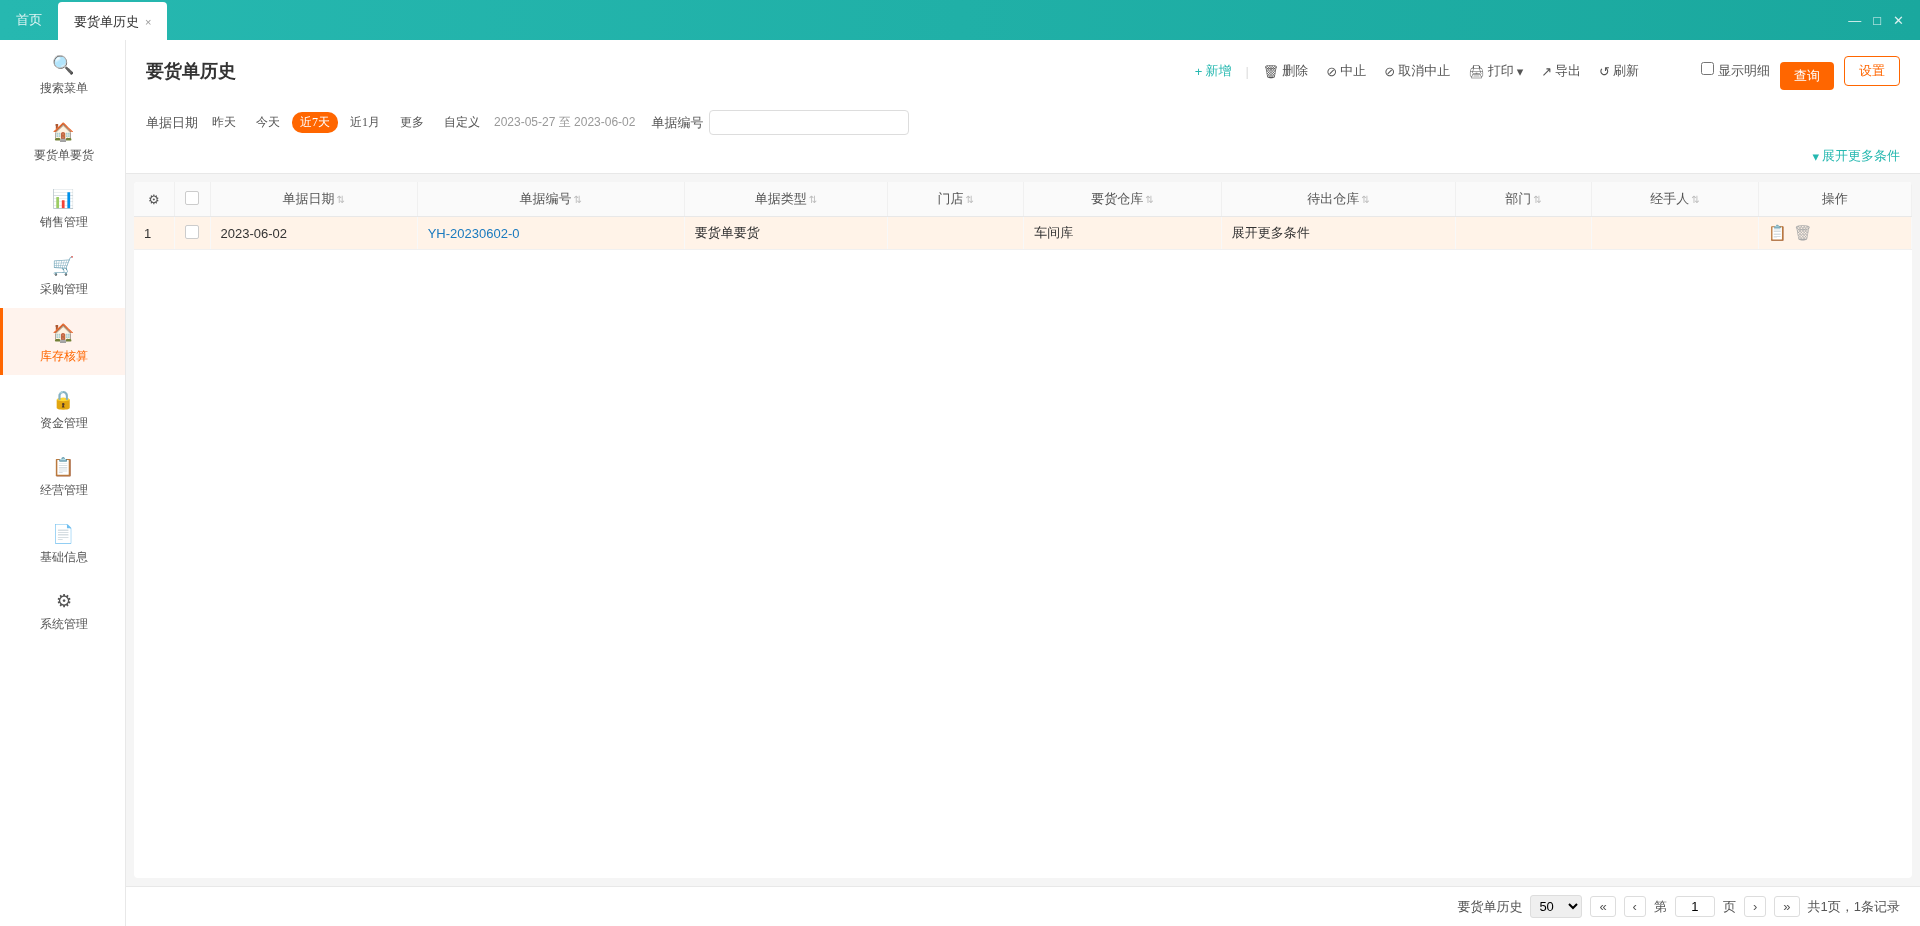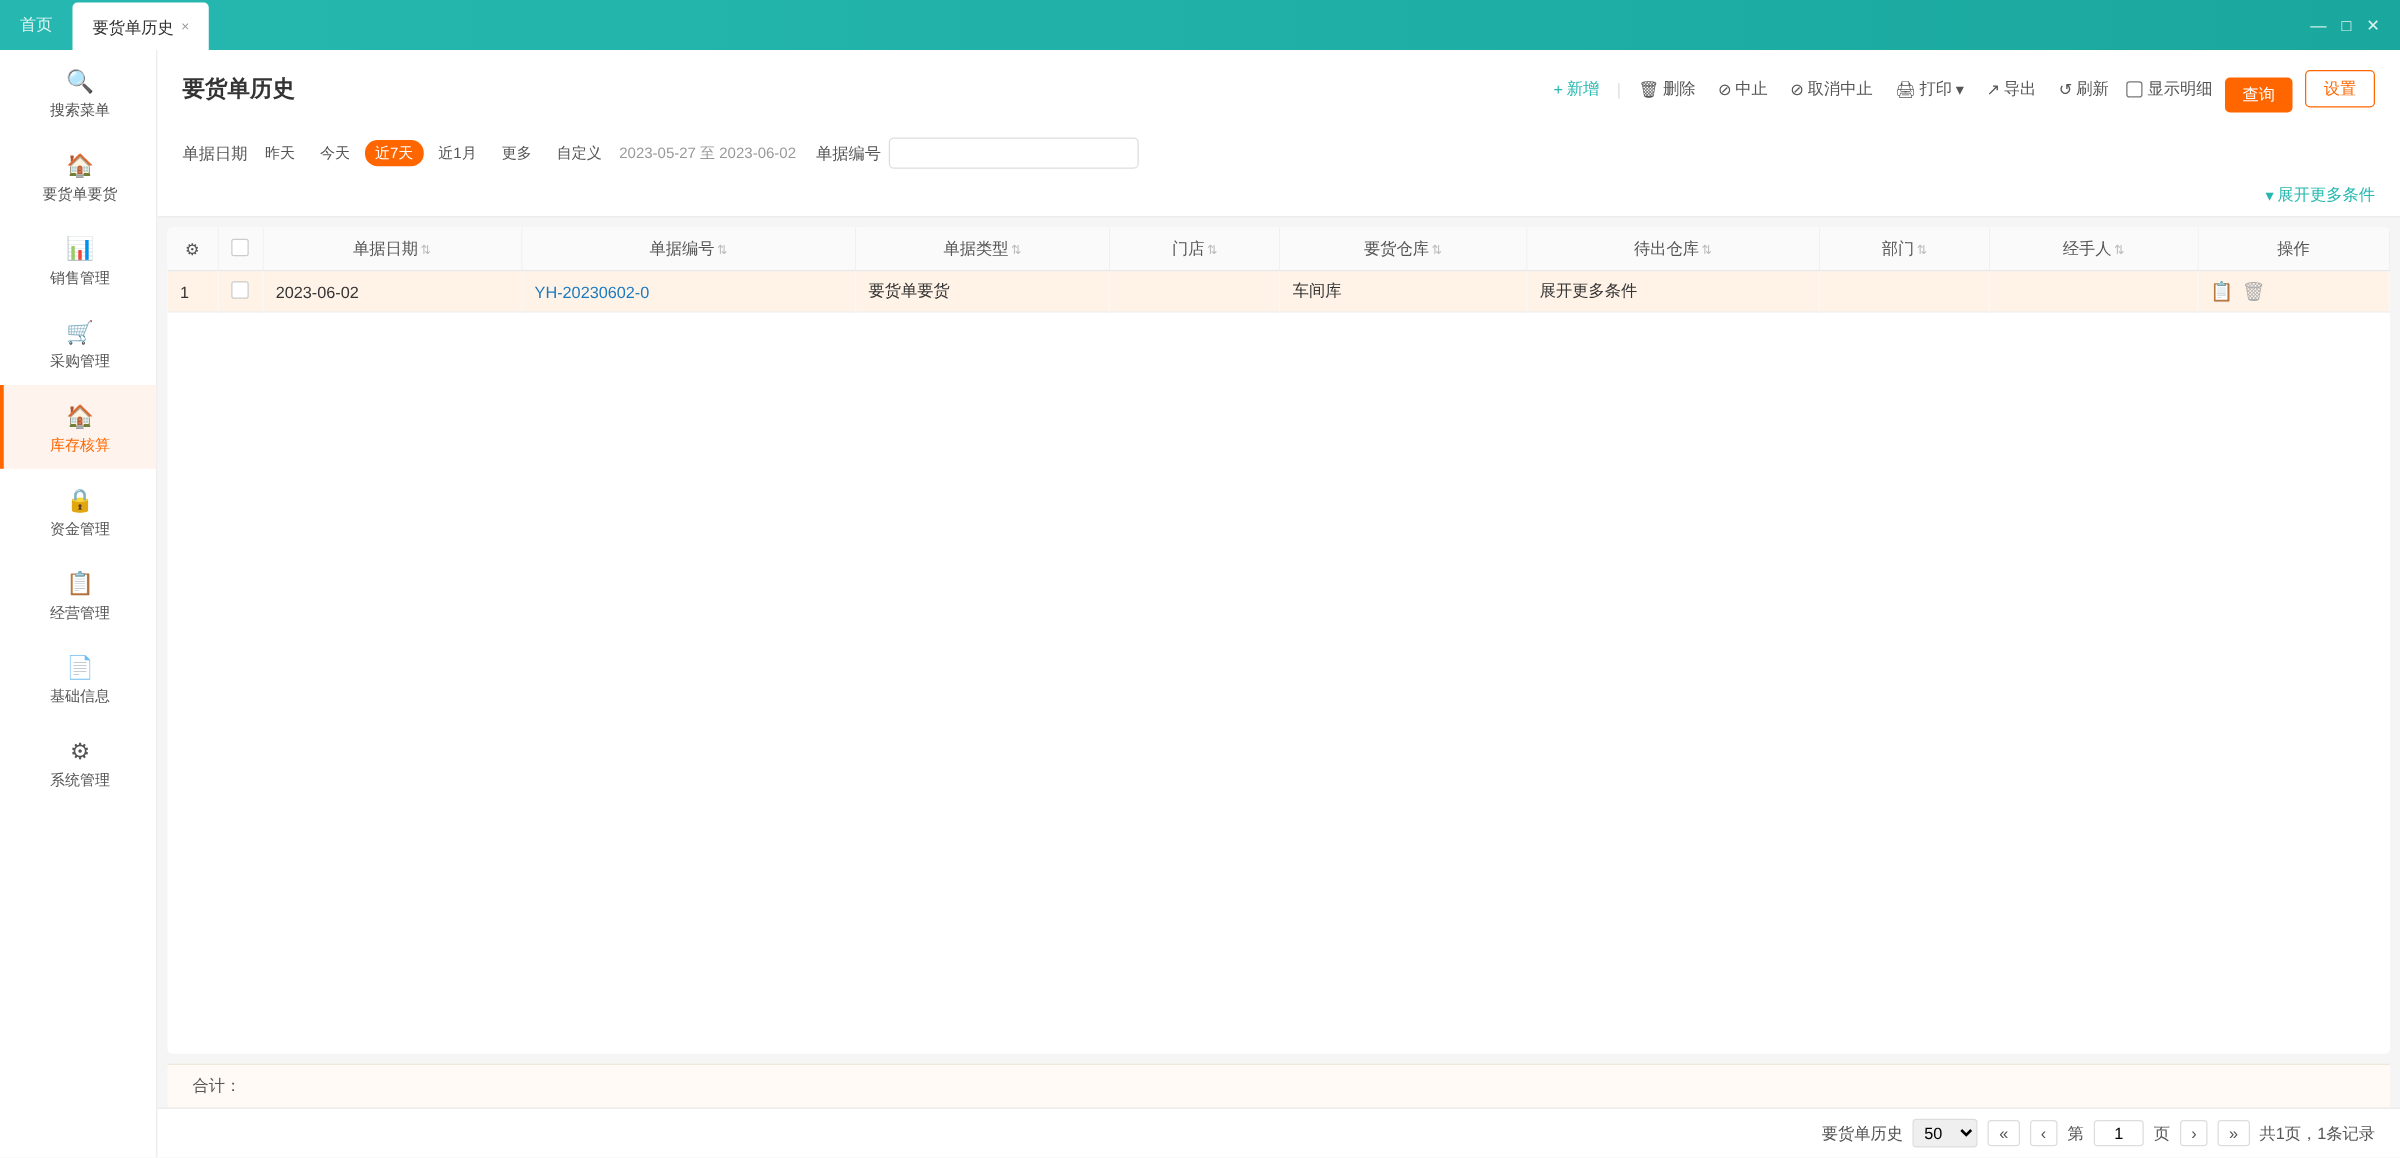--- a/index.html
+++ b/index.html
@@ -159,20 +159,21 @@
       gap: 6px;
     }
     .filter-label {
       color: #555;
       font-size: 13px;
       white-space: nowrap;
     }
     .filter-tabs {
       display: flex;
       gap: 4px;
+      font-family: Liberation Serif, serif;
     }
     .filter-tab {
       padding: 2px 8px;
       border-radius: 10px;
       cursor: pointer;
       font-size: 12px;
       color: #555;
     }
     .filter-tab.active {
       background: #f60;
@@ -408,21 +409,21 @@
             <span>▾</span>
           </button>
           <button class="toolbar-btn" style="border:none; background:none; cursor:pointer; font-size:13px; color:#555;">
             <span>↗</span>
             <span>导出</span>
           </button>
           <button class="toolbar-btn" style="border:none; background:none; cursor:pointer; font-size:13px; color:#555;">
             <span>↺</span>
             <span>刷新</span>
           </button>
-          <label style="display:flex; align-items:center; gap:4px; cursor:pointer; font-size:13px; color:#555;">
+          <label style="display:flex; align-items:flex-start; gap:4px; cursor:pointer; font-size:13px; color:#555;margin-left:48px;">
             <input type="checkbox" style="cursor: pointer;">
             <span>显示明细</span>
           </label>
           <button class="toolbar-btn primary" style="border:none; cursor:pointer;margin-top:10px;">
             <span>查询</span>
           </button>
           <button class="toolbar-btn secondary" style="cursor:pointer;">
             <span>设置</span>
           </button>
         </div>
@@ -507,23 +508,20 @@
               <div class="col-actions">
                 <span class="action-icon" title="编辑">📋</span>
                 <span class="action-icon" title="删除">🗑</span>
               </div>
             </td>
           </tr>
         </tbody>
       </table>
     </div>
 
-    <div class="table-footer">
-      <span>合计：</span>
-    </div>
 
     <div class="pagination-bar">
       <span>要货单历史</span>
       <select>
         <option value="10">10</option>
         <option value="20">20</option>
         <option value="50" selected="">50</option>
         <option value="100">100</option>
       </select>
       <button class="page-btn">«</button>

